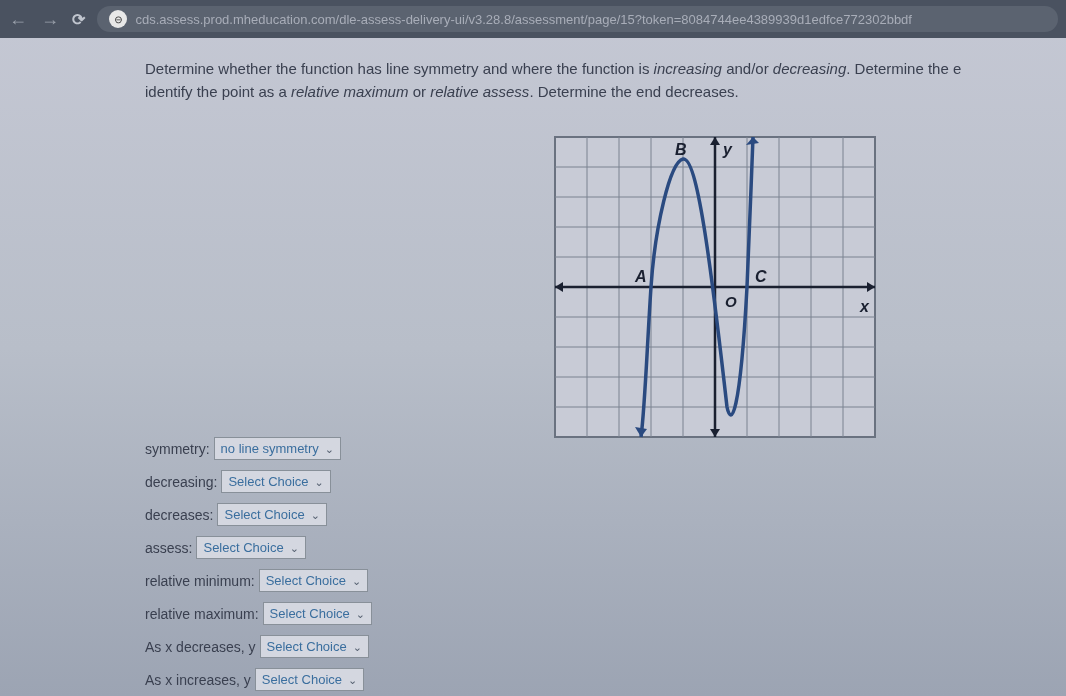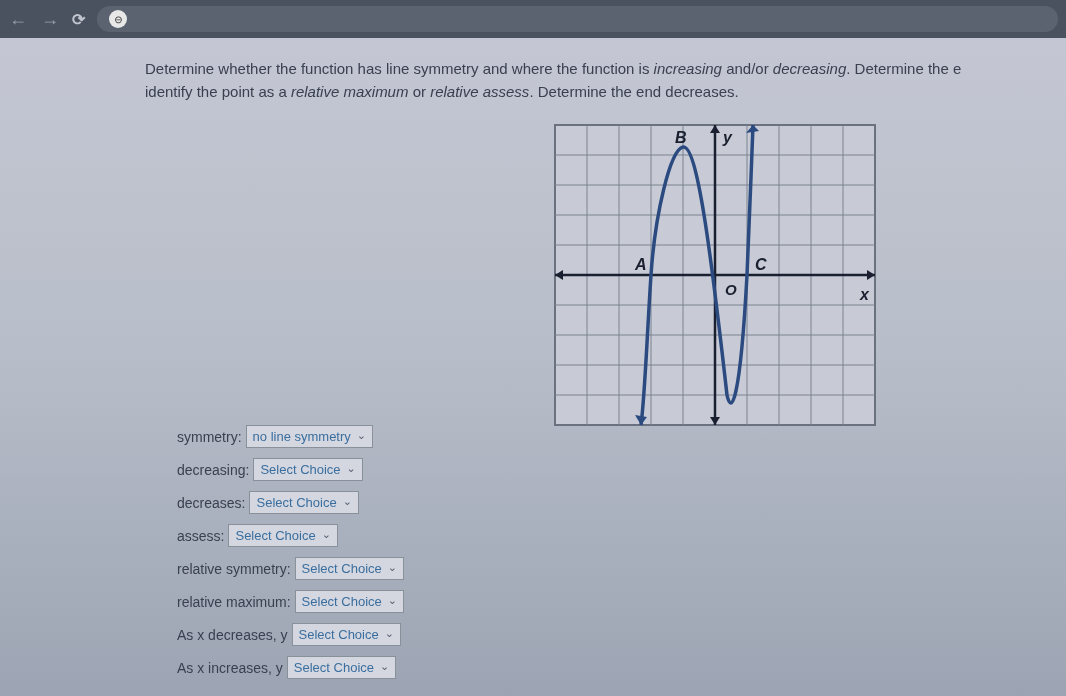--- a/index.html
+++ b/index.html
@@ -60,21 +60,21 @@
       white-space: nowrap;
       overflow: hidden;
     }
     .content {
       padding: 20px 30px 20px 145px;
     }
     .question-text {
       font-size: 15px;
       color: #3a4050;
       line-height: 1.5;
-      margin-bottom: 12px;
+      margin-bottom: 24px;
     }
     .italic {
       font-style: italic;
     }
     .main-layout {
       display: flex;
       gap: 40px;
     }
     .left-col {
       padding-top: 310px;
@@ -82,30 +82,29 @@
     }
     .answer-row {
       display: flex;
       align-items: center;
       margin-bottom: 10px;
       font-size: 14px;
       color: #3a4050;
     }
     .answer-label {
       margin-right: 4px;
-      margin-left: 32px;
     }
     .select-box {
       border: 1px solid #889099;
       background: #d4d7e0;
       padding: 3px 6px;
       font-size: 13px;
       color: #3a6e9e;
       display: inline-flex;
-      align-items: flex-start;
+      align-items: flex-end;
       gap: 6px;
       cursor: pointer;
     }
     .select-box::after {
       content: "⌄";
       font-size: 11px;
       color: #556070;
     }
     .graph-container {
       position: relative;
@@ -120,20 +119,21 @@
   </style>
 </head>
 <body>
 
 <div class="browser-bar">
   <span class="nav-arrow">←</span>
   <span class="nav-arrow">→</span>
   <span class="reload-icon">⟳</span>
   <div class="url-container">
     <span class="site-icon">⊖</span>
+    <span class="url-text">cds.assess.prod.mheducation.com/dle-assess-delivery-ui/v3.28.8/assessment/page/15?token=8084744ee4389939d1edfce772302bbdf</span>
   </div>
 </div>
 
 <div class="content">
   <div class="question-text">
     <span>Determine whether the function has line symmetry and where the function is </span><span class="italic">increasing</span><span> and/or </span><span class="italic">decreasing</span><span>. Determine the e</span><br>
     <span>identify the point as a </span><span class="italic">relative maximum</span><span> or </span><span class="italic">relative assess</span><span>. Determine the end decreases.</span>
   </div>
 
   <div class="main-layout">
@@ -157,21 +157,21 @@
             <span>Select Choice</span>
           </span>
       </div>
       <div class="answer-row">
         <span class="answer-label">assess:</span>
         <span class="select-box">
             <span>Select Choice</span>
           </span>
       </div>
       <div class="answer-row">
-        <span class="answer-label">relative symmetry:</span>
+        <span class="answer-label">relative minimum:</span>
         <span class="select-box">
             <span>Select Choice</span>
           </span>
       </div>
       <div class="answer-row">
         <span class="answer-label">relative maximum:</span>
         <span class="select-box">
             <span>Select Choice</span>
           </span>
       </div>

